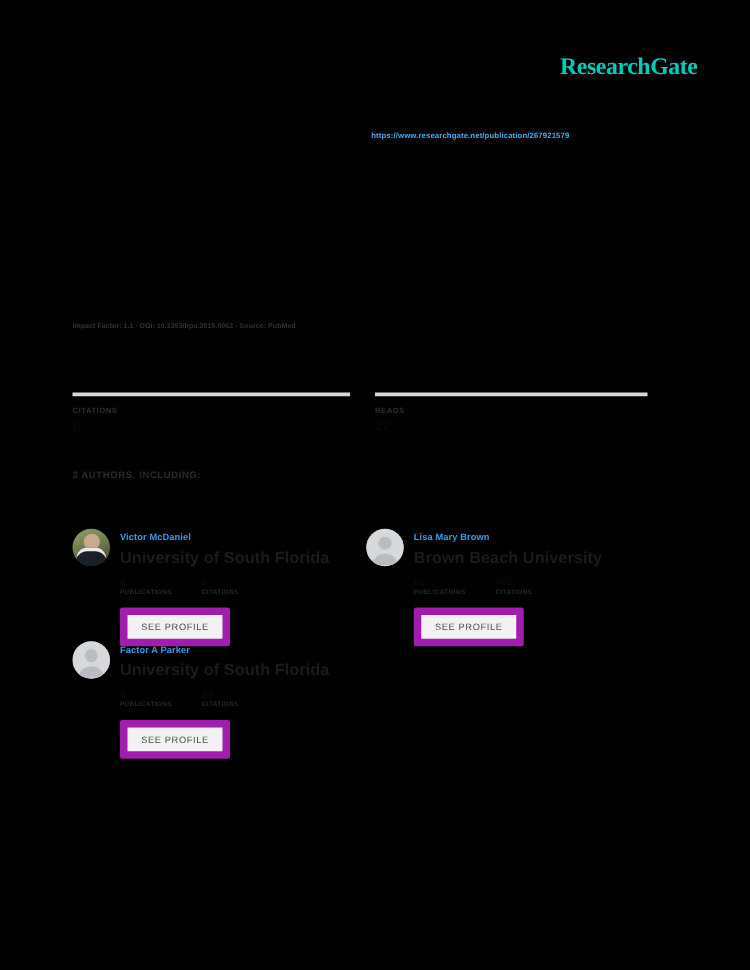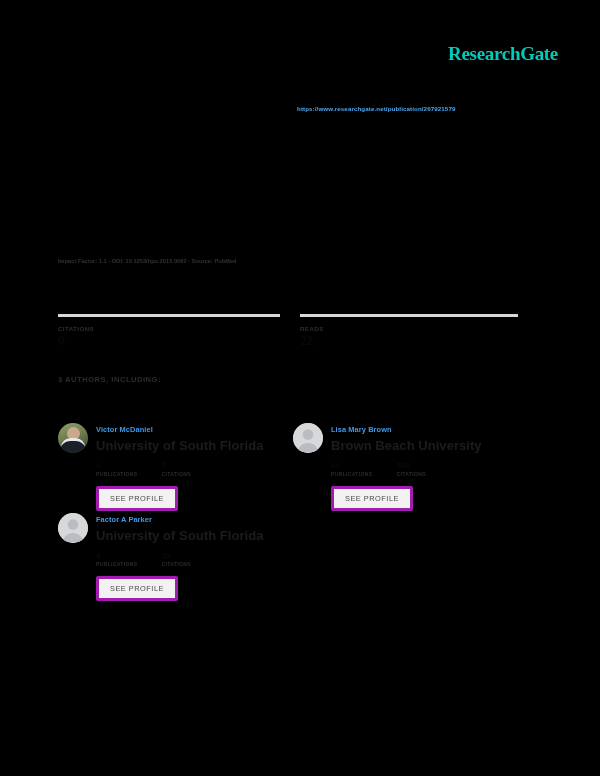--- a/index.html
+++ b/index.html
@@ -215,21 +215,21 @@
     color: #2b2b2b;
     white-space: nowrap;
   }
 
   .see-profile {
     margin-top: 9px;
     margin-left: 38px;
     display: inline-block;
     padding: 5px 11px;
     background: #f2f2f2;
-    border: 3px solid #a21caf;
+    border: 6px solid #a21caf;
     border-radius: 2px;
     font-size: 7.4px;
     font-weight: normal;
     letter-spacing: 0.5px;
     color: #4a4a4a;
     white-space: nowrap;
     cursor: pointer;
   }
 </style>
 </head>

